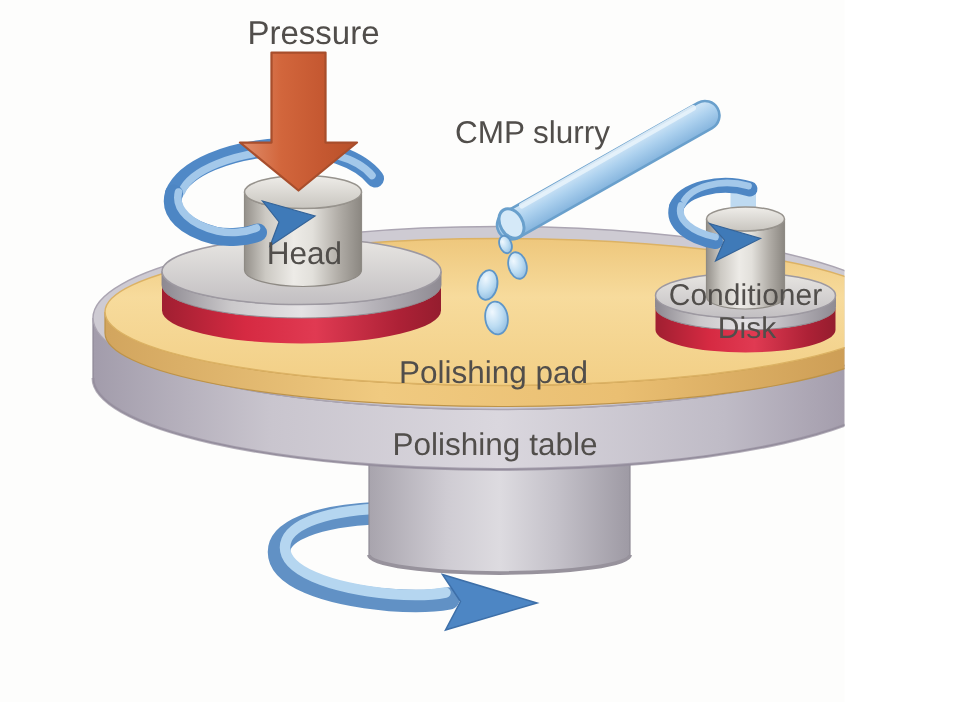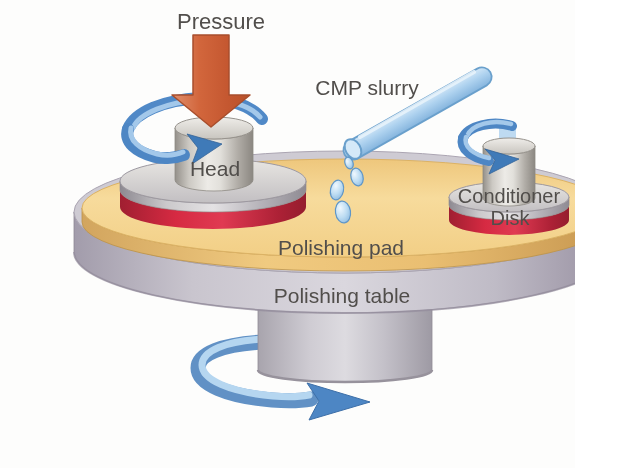--- a/index.html
+++ b/index.html
@@ -2,21 +2,20 @@
 <html><head>
 <meta charset="utf-8">
 <style>
   html,body{margin:0;padding:0;background:#ffffff;}
   .canvas{
     position:relative;
     width:563px;height:468px;
     background:#fdfdfc;
     overflow:hidden;
     font-family:"Liberation Sans","DejaVu Sans",sans-serif;
-    padding-left:12px;
   }
   svg{display:block;}
   .lbl{
     fill:#514e4b;
     font-family:"Liberation Sans","DejaVu Sans",sans-serif;
     text-anchor:middle;
   }
   .lbl-lg{font-size:22px;}
   .lbl-md{font-size:21px;}
   .lbl-sm{font-size:20px;}

